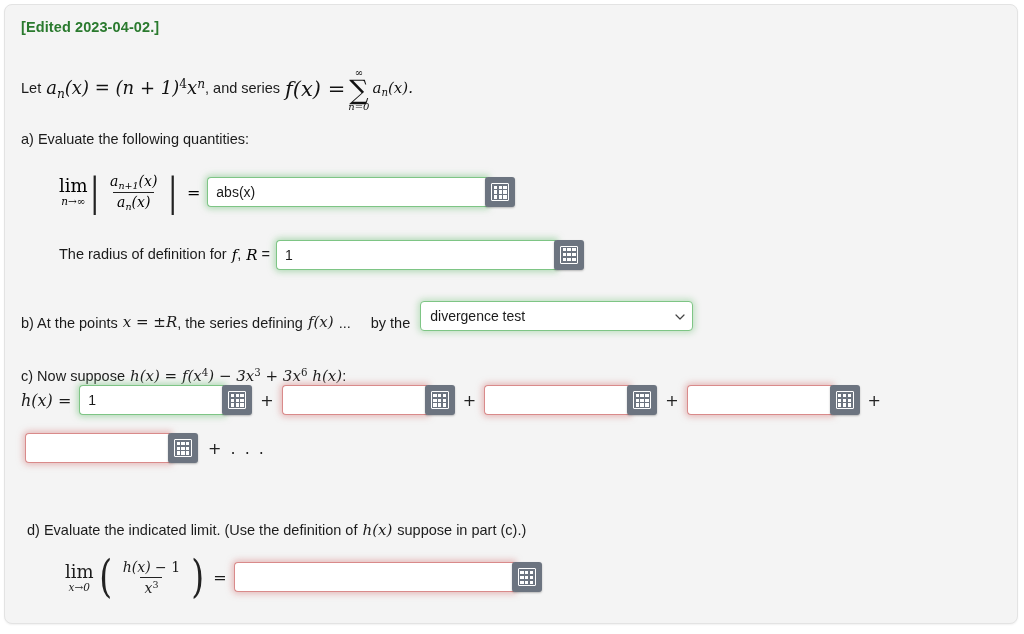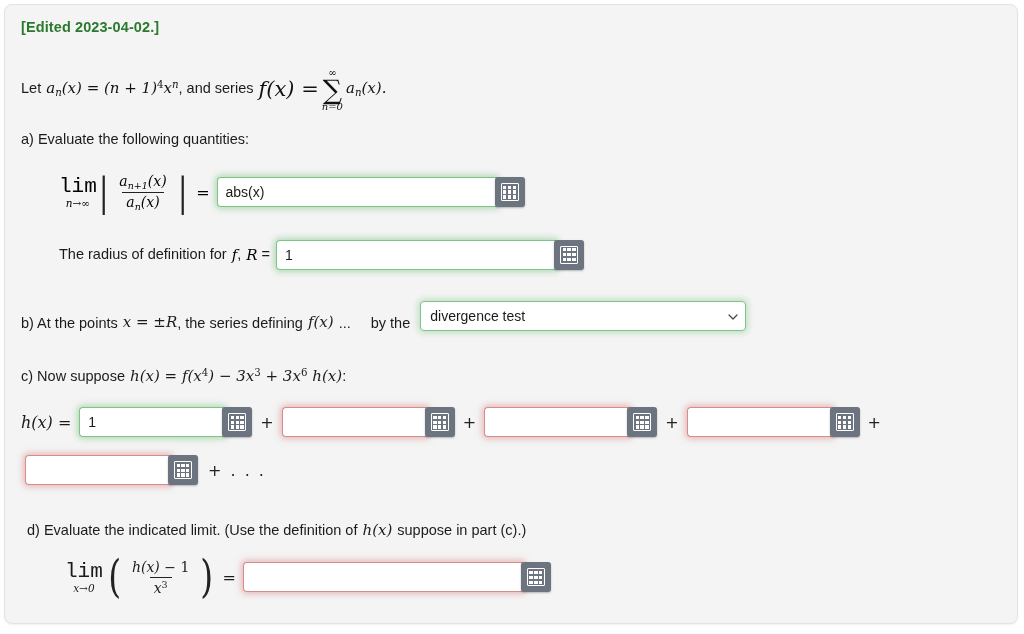--- a/index.html
+++ b/index.html
@@ -147,21 +147,21 @@
 
   
   .limop {
     display: inline-flex;
     flex-direction: column;
     align-items: center;
     font-family: "DejaVu Serif", serif;
     font-style: normal;
     line-height: 1;
   }
-  .limop .lim-main { font-size: 21px; font-family: Liberation Mono, monospace; }
+  .limop .lim-main { font-size: 18px; }
   .limop .lim-sub  { font-size: 10.5px; margin-top: 1px; font-style: italic; }
 
   .frac {
     display: inline-flex;
     flex-direction: column;
     align-items: center;
     vertical-align: middle;
     margin: 0 5px;
     font-family: "DejaVu Serif", serif;
     font-style: italic;
@@ -309,21 +309,21 @@
 <body>
 
 <div id="page">
   <div class="card">
 
     <div class="edited-note">[Edited 2023-04-02.]</div>
 
     <div class="statement">
       <span class="bodytext">Let</span>
       <span style="width:5px"></span>
-      <span class="mathtext" style="font-size:15px">
+      <span class="mathtext" style="font-size:18px">
         a<span class="sub">n</span>(x) <span class="mathup">=</span> (n <span class="mathup">+</span> 1)<span class="sup">4</span>x<span class="supi">n</span>
       </span>
       <span class="bodytext">, and series</span>
       <span style="width:5px"></span>
       <span class="mathtext" style="font-size:21px">f(x) <span class="mathup">=</span></span>
       <span class="bigsum">
         <span class="lim-top">∞</span>
         <span class="sigma">∑</span>
         <span class="lim-bot">n=0</span>
       </span>
@@ -399,21 +399,21 @@
       <span>, the series defining</span>
       <span style="width:5px"></span>
       <span class="mathtext" style="font-size:15px">f(x)</span>
       <span style="width:5px"></span>
       <span>...</span>
       <span style="width:10px"></span>
       <span style="width:10px"></span>
       <span>by the</span>
       <span style="width:10px"></span>
       <span class="selwrap">
-        <select class="sel" style="width:326px">
+        <select class="sel" style="width:273px">
           <option>divergence test</option>
         </select>
         <span class="chev">
           <svg viewBox="0 0 10 10" width="10" height="10">
               <path d="M1 3 L5 7 L9 3" fill="none" stroke="#444" stroke-width="1.2" stroke-linecap="round" stroke-linejoin="round"></path>
             </svg>
         </span>
       </span>
     </div>
 
@@ -422,21 +422,21 @@
         <span>c) Now suppose</span>
         <span style="width:5px"></span>
         <span class="mathtext" style="font-size:15px">
           h(x) <span class="mathup">=</span> f(x<span class="sup">4</span>) <span class="mathup">−</span> 3x<span class="sup">3</span> <span class="mathup">+</span> 3x<span class="sup">6</span>
         </span>
         <span style="width:5px"></span>
         <span class="mathtext" style="font-size:15px">h(x)</span>
         <span>:</span>
       </div>
 
-      <div class="row-flex" style="margin-top:22px; margin-left:0px;">
+      <div class="row-flex" style="margin-left:0px;">
         <span class="mathtext" style="font-size:16px">h(x) <span class="mathup">=</span></span>
         <span style="width:8px"></span>
 
         <span class="ansbox correct">
           <input class="ansfield" style="width: 145px;" value="1">
           <span class="calcbtn">
             <span class="calcgrid">
               <i></i>
                 <i></i>
                 <i></i>

